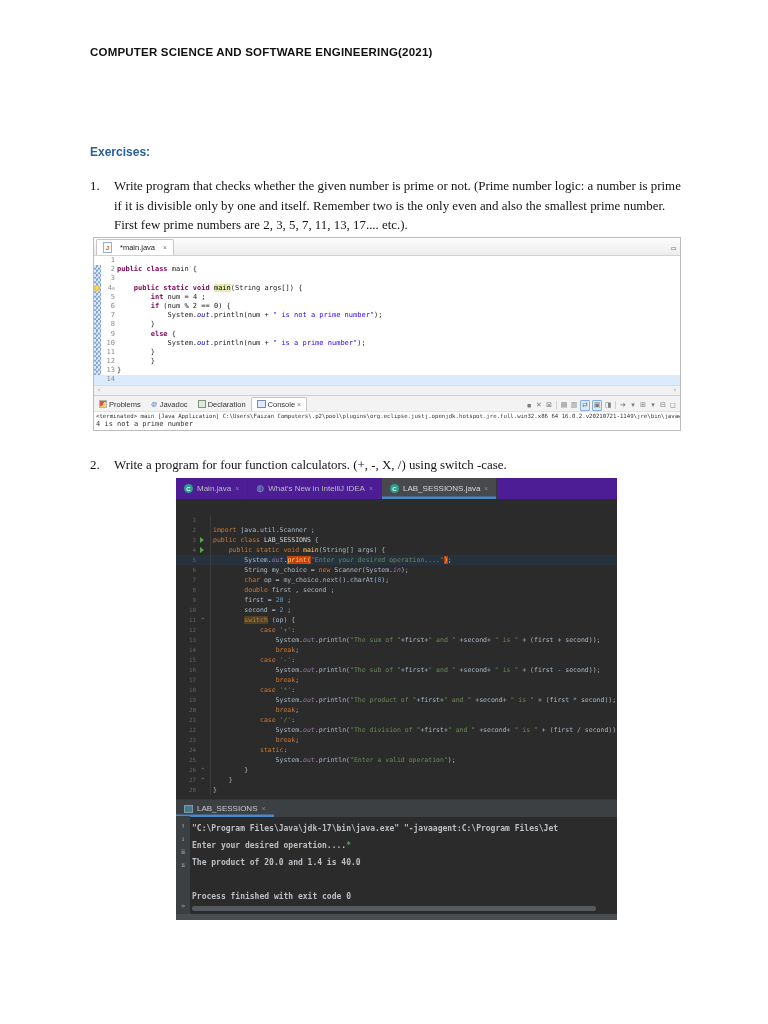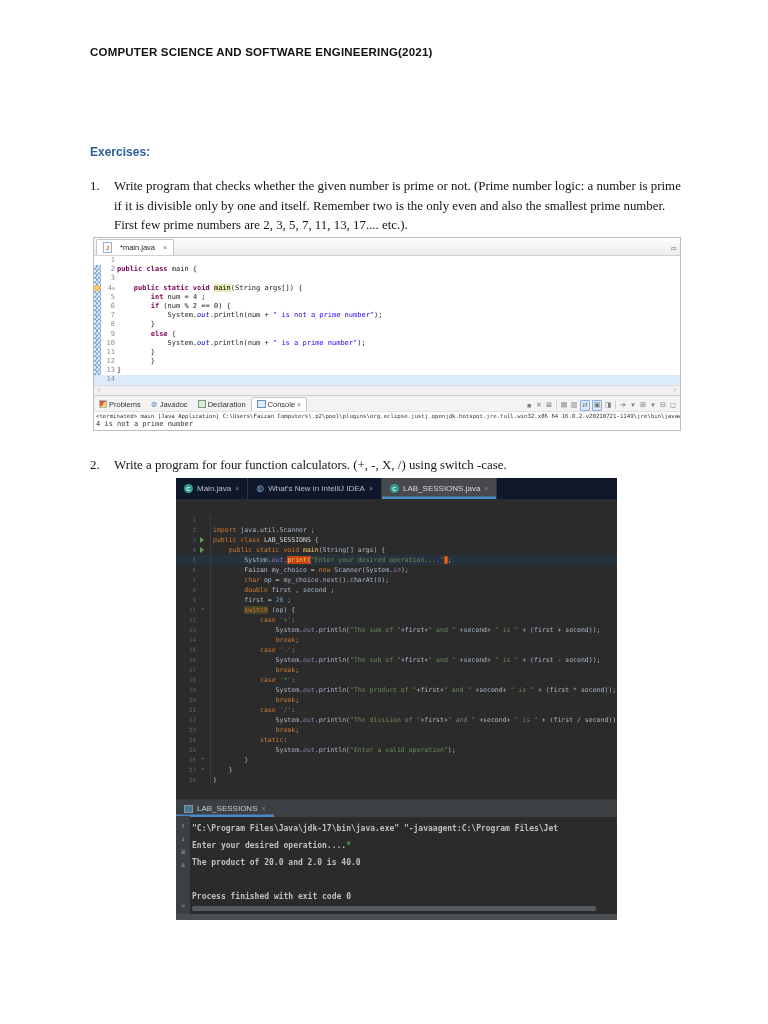--- a/index.html
+++ b/index.html
@@ -57,21 +57,21 @@
   .intellij .tk-d{color:#a9b7c6;}
   .intellij .tk-f{color:#9876aa;font-style:italic;}
   .intellij .tk-n{color:#6897bb;}
   .intellij .tk-m{color:#ffc66d;}
   .intellij .tk-cls{color:#d3dae3;}
   .intellij .tk-khl{color:#cc7832;background:#4d4425;}
   .intellij .tk-hlp{color:#ffc66d;background:#c2410c;}
 
   
   .intellij{position:absolute;left:176px;top:478px;width:441px;height:442px;background:#2b2b2b;font-family:"DejaVu Sans Mono","Liberation Mono",monospace;overflow:hidden;}
-  .ij-tabbar{height:21px;background:#0f172a;display:flex;align-items:stretch;font-family:"Liberation Sans",sans-serif;font-size:8px;color:#bbbec4;text-align:center;}
+  .ij-tabbar{height:21px;background:#4c1d95;display:flex;align-items:stretch;font-family:"Liberation Sans",sans-serif;font-size:8px;color:#bbbec4;text-align:center;}
   .ij-tab{display:flex;align-items:center;gap:4px;padding:0 8px;border-right:1px solid #33373a;}
   .ij-tab.active{background:#47494c;box-shadow:inset 0 -2.5px 0 #4a88c7;color:#d6d9dd;}
   .ij-close{color:#85888d;font-size:7px;}
   .ij-class-icon{width:9px;height:9px;border-radius:50%;background:#2f9e8f;color:#eaf5f3;font:bold 6px "Liberation Sans",sans-serif;display:inline-flex;align-items:center;justify-content:center;}
   .ij-globe-icon{color:#7fa8c9;font-size:9px;line-height:9px;}
   .ij-editor{position:absolute;left:0;right:0;top:32px;height:300px;padding-top:5px;}
   .ij-row{display:flex;height:10px;line-height:10px;font-size:6.5px;}
   .ij-row.hl{background:#26323e;}
   .ij-ln{width:20px;flex:none;text-align:right;color:#5f6368;font-size:5.8px;padding-right:2px;}
   .ij-gut{width:12px;flex:none;position:relative;border-right:1px solid #3a3d40;margin-right:2px;}
@@ -289,36 +289,41 @@
           <span class="ij-code"><span class="tk-d">    </span><span class="tk-k">public static void </span><span class="tk-m">main</span><span class="tk-d">(String[] args) {</span></span>
         </div>
         <div class="ij-row hl">
           <span class="ij-ln">5</span>
           <span class="ij-gut"></span>
           <span class="ij-code"><span class="tk-d">        System.</span><span class="tk-f">out</span><span class="tk-d">.</span><span class="tk-hlp">print(</span><span class="tk-s">"Enter your desired operation...."</span><span class="tk-hlp">)</span><span class="tk-d">;</span></span>
         </div>
         <div class="ij-row">
           <span class="ij-ln">6</span>
           <span class="ij-gut"></span>
-          <span class="ij-code"><span class="tk-d">        Faizan my_choice = </span><span class="tk-k">new</span><span class="tk-d"> Scanner(System.</span><span class="tk-f">in</span><span class="tk-d">);</span></span>
+          <span class="ij-code"><span class="tk-d">        String my_choice = </span><span class="tk-k">new</span><span class="tk-d"> Scanner(System.</span><span class="tk-f">in</span><span class="tk-d">);</span></span>
         </div>
         <div class="ij-row">
           <span class="ij-ln">7</span>
           <span class="ij-gut"></span>
           <span class="ij-code"><span class="tk-d">        </span><span class="tk-k">char</span><span class="tk-d"> op = my_choice.next().charAt(</span><span class="tk-n">0</span><span class="tk-d">);</span></span>
         </div>
         <div class="ij-row">
           <span class="ij-ln">8</span>
           <span class="ij-gut"></span>
           <span class="ij-code"><span class="tk-d">        </span><span class="tk-k">double</span><span class="tk-d"> first , second ;</span></span>
         </div>
         <div class="ij-row">
           <span class="ij-ln">9</span>
           <span class="ij-gut"></span>
           <span class="ij-code"><span class="tk-d">        first = </span><span class="tk-n">20</span><span class="tk-d"> ;</span></span>
+        </div>
+        <div class="ij-row">
+          <span class="ij-ln">10</span>
+          <span class="ij-gut"></span>
+          <span class="ij-code"><span class="tk-d">        second = </span><span class="tk-n">2</span><span class="tk-d"> ;</span></span>
         </div>
         <div class="ij-row">
           <span class="ij-ln">11</span>
           <span class="ij-gut">
             <span class="ij-fold">^</span>
           </span>
           <span class="ij-code"><span class="tk-d">        </span><span class="tk-khl">switch</span><span class="tk-d"> (op) {</span></span>
         </div>
         <div class="ij-row">
           <span class="ij-ln">12</span>
@@ -419,19 +424,19 @@
           <span class="ij-close">×</span>
         </div>
       </div>
       <div class="ij-ctoolbar" id="ij-ctools">
           <span class="ij-ctool">↑</span>
           <span class="ij-ctool">↓</span>
           <span class="ij-ctool">≣</span>
           <span class="ij-ctool">⇊</span>
           <span class="ij-ctool last">»</span>
         </div>
-      <div class="ij-cout" id="ij-cout"><div><span>"C:\Program Files\Java\jdk-17\bin\java.exe" "-javaagent:C:\Program Files\Jet</span></div><div><span>Enter your desired operation....</span><span class="ij-cin">*</span></div><div><span>The product of 20.0 and 2.0 is 40.0</span></div><div><span> </span></div><div><span>Process finished with exit code 0</span></div></div>
+      <div class="ij-cout" id="ij-cout"><div><span>"C:\Program Files\Java\jdk-17\bin\java.exe" "-javaagent:C:\Program Files\Jet</span></div><div><span>Enter your desired operation....</span><span class="ij-cin">*</span></div><div><span>The product of 20.0 and 1.4 is 40.0</span></div><div><span> </span></div><div><span>Process finished with exit code 0</span></div></div>
       <div class="ij-hthumb"></div>
       <div class="ij-bottom"></div>
     </div>
   </div>
 
 </div>
 
 </body></html>

